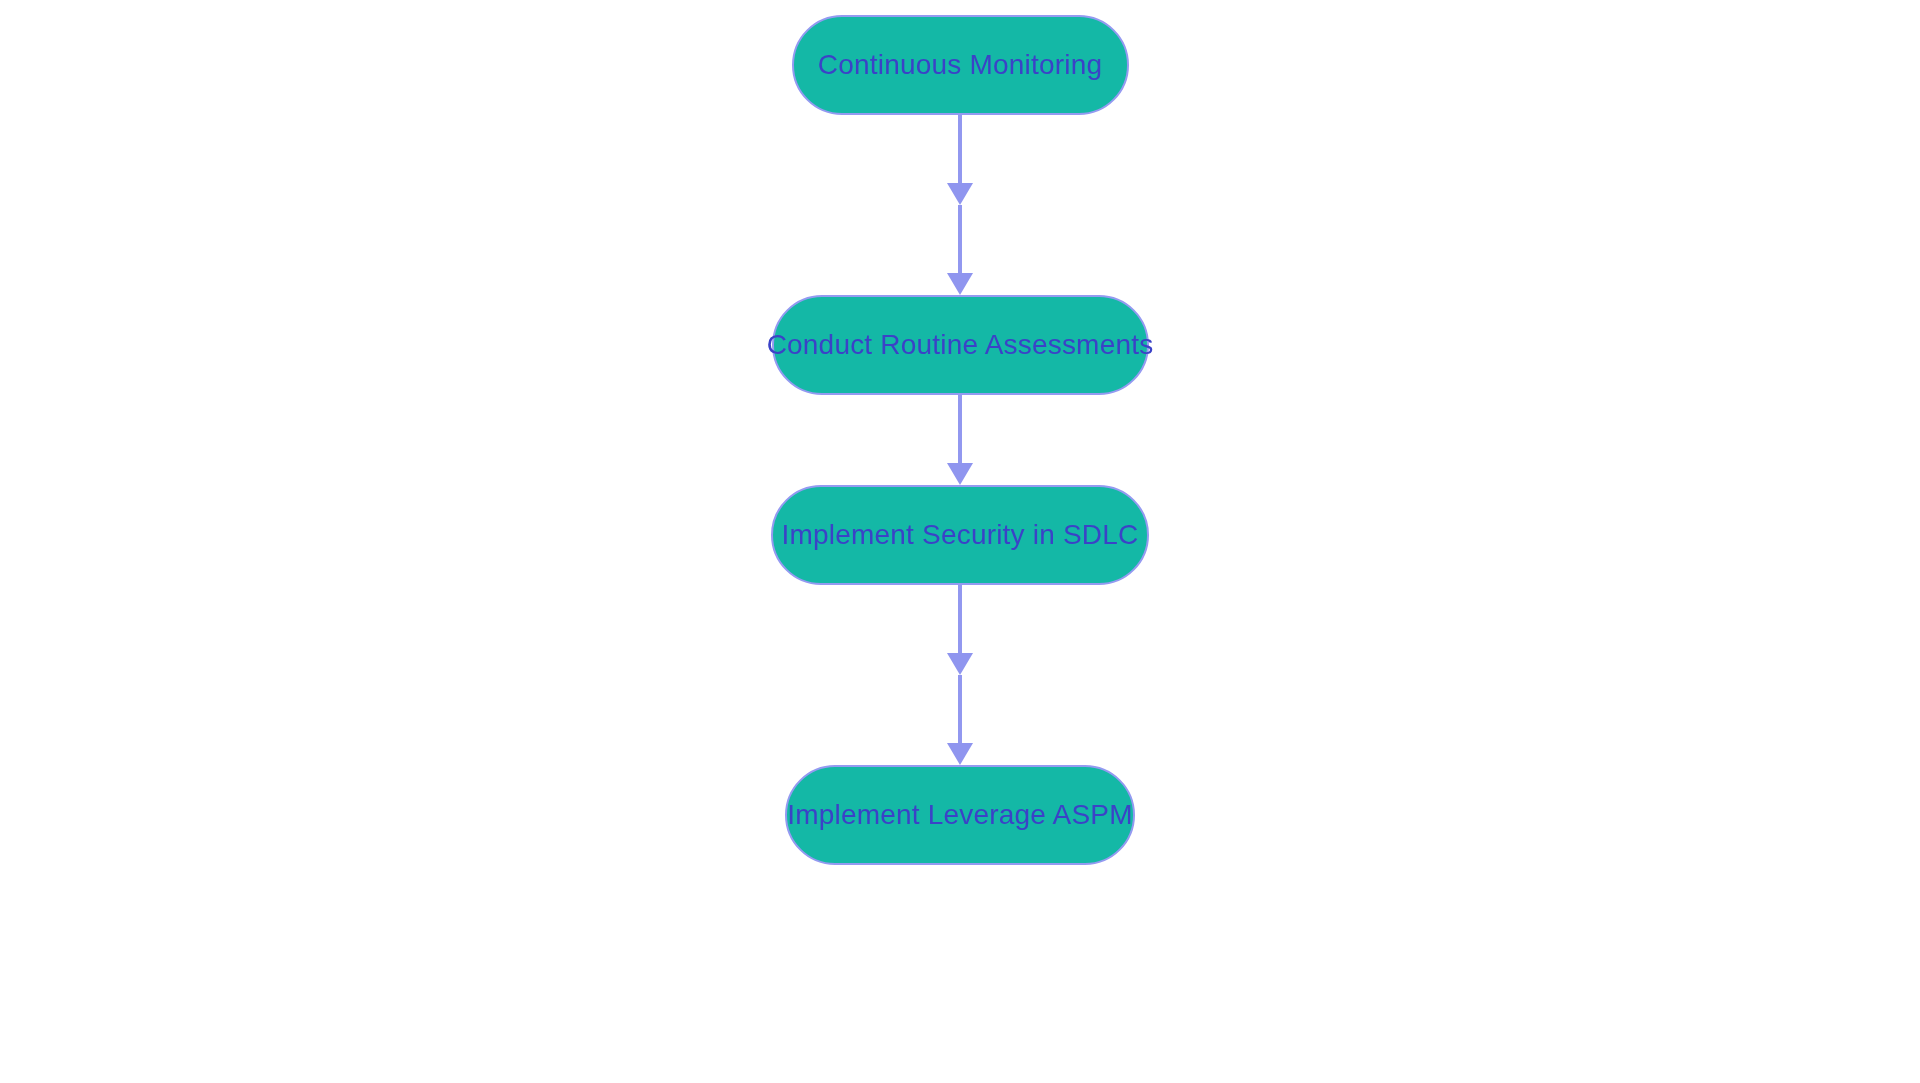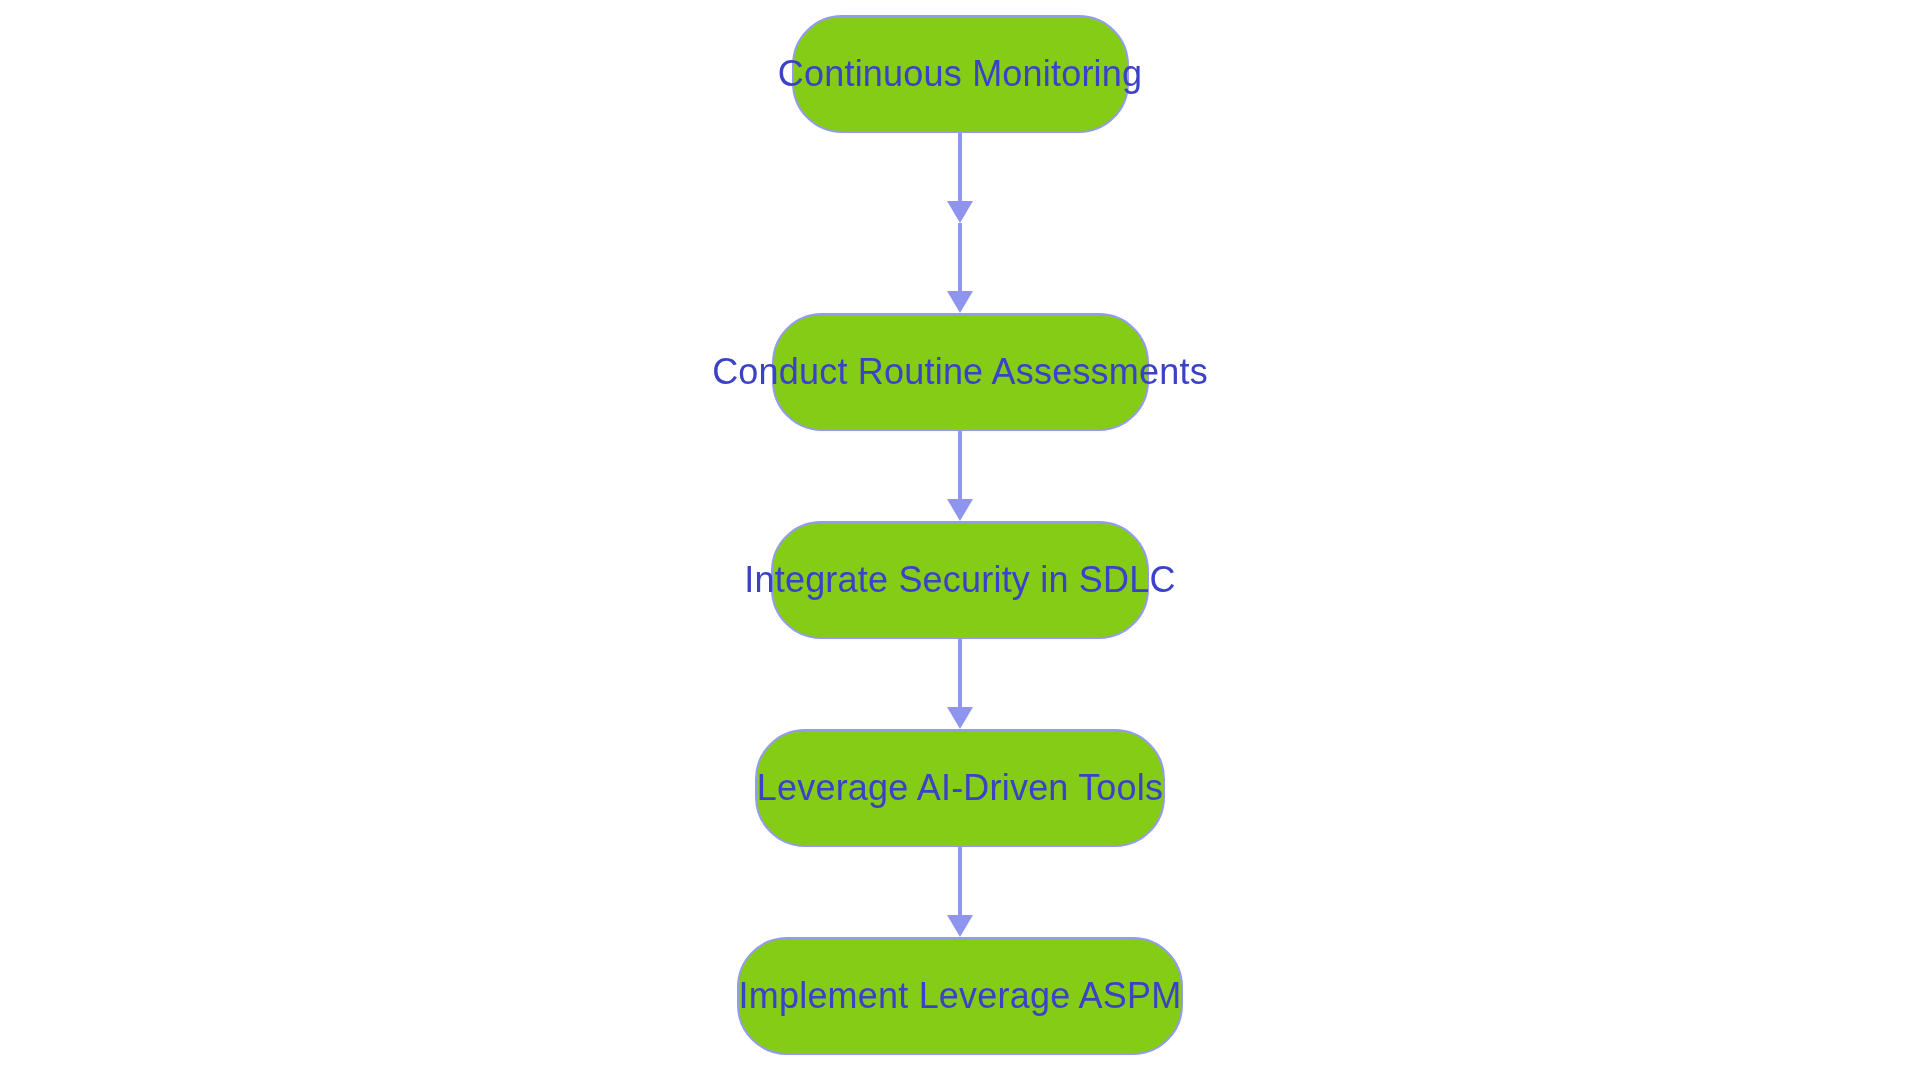--- a/index.html
+++ b/index.html
@@ -20,29 +20,29 @@
     position: absolute;
     left: 0;
     top: 15px;
     width: 1920px;
     display: flex;
     flex-direction: column;
     align-items: center;
   }
   .flow-node {
     box-sizing: border-box;
-    height: 118px;
+    height: 100px;
     border: 2px solid #949af1;
-    background: #84cc16;
+    background: #14b8a6;
     border-radius: 50px;
     display: flex;
     align-items: center;
     justify-content: center;
     color: #3b42c7;
-    font-size: 36px;
+    font-size: 28px;
     letter-spacing: 0.2px;
     white-space: nowrap;
     flex: 0 0 auto;
   }
   
   .flow-node:nth-of-type(1) { width: 337px; }
   .flow-node:nth-of-type(2) { width: 334px; }
   .flow-node:nth-of-type(3) { width: 427px; }
   .flow-node:nth-of-type(4) { width: 377px; }
   .flow-node:nth-of-type(5) { width: 354px; justify-content: flex-end; }
@@ -92,31 +92,28 @@
     <div class="flow-node">
       <span>Conduct Routine Assessments</span>
     </div>
 
     <div class="flow-connector">
       <div class="line"></div>
       <div class="head"></div>
     </div>
 
     <div class="flow-node">
-      <span>Integrate Security in SDLC</span>
+      <span>Implement Security in SDLC</span>
     </div>
 
     <div class="flow-connector">
       <div class="line"></div>
       <div class="head"></div>
     </div>
 
-    <div class="flow-node">
-      <span>Leverage AI-Driven Tools</span>
-    </div>
 
     <div class="flow-connector">
       <div class="line"></div>
       <div class="head"></div>
     </div>
 
     <div class="flow-node">
       <span>Implement Leverage ASPM</span>
     </div>
 

